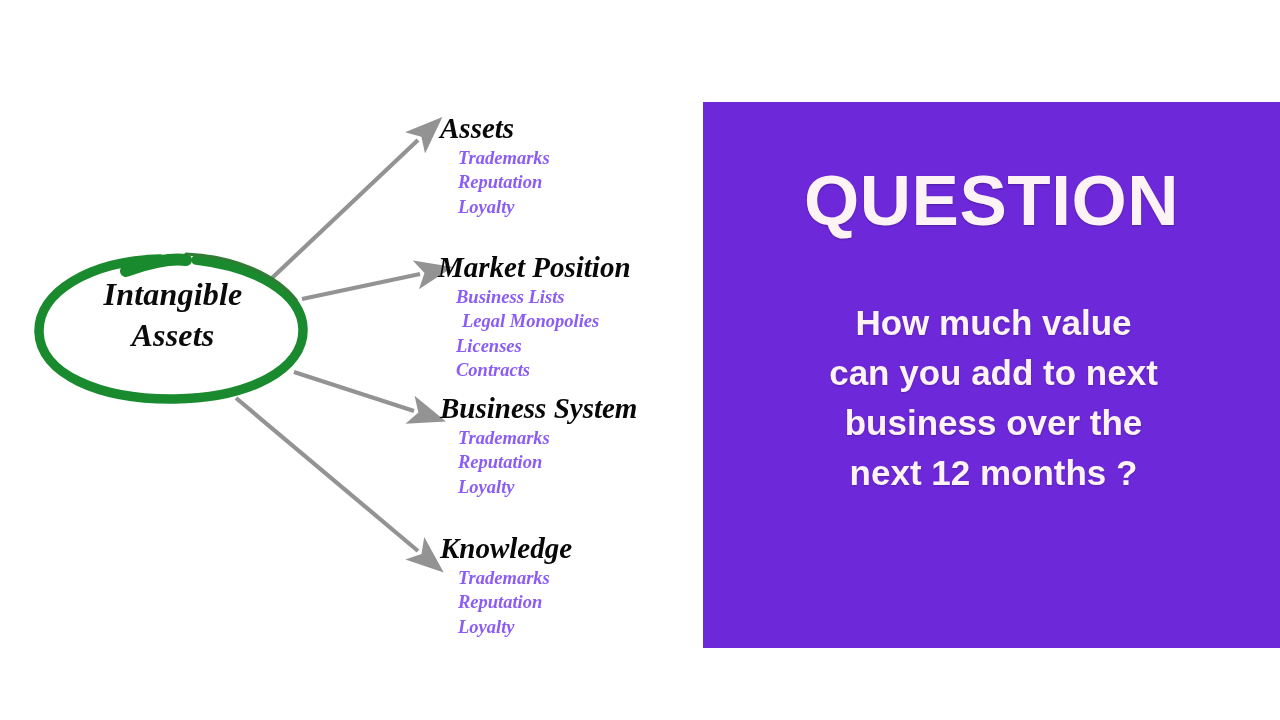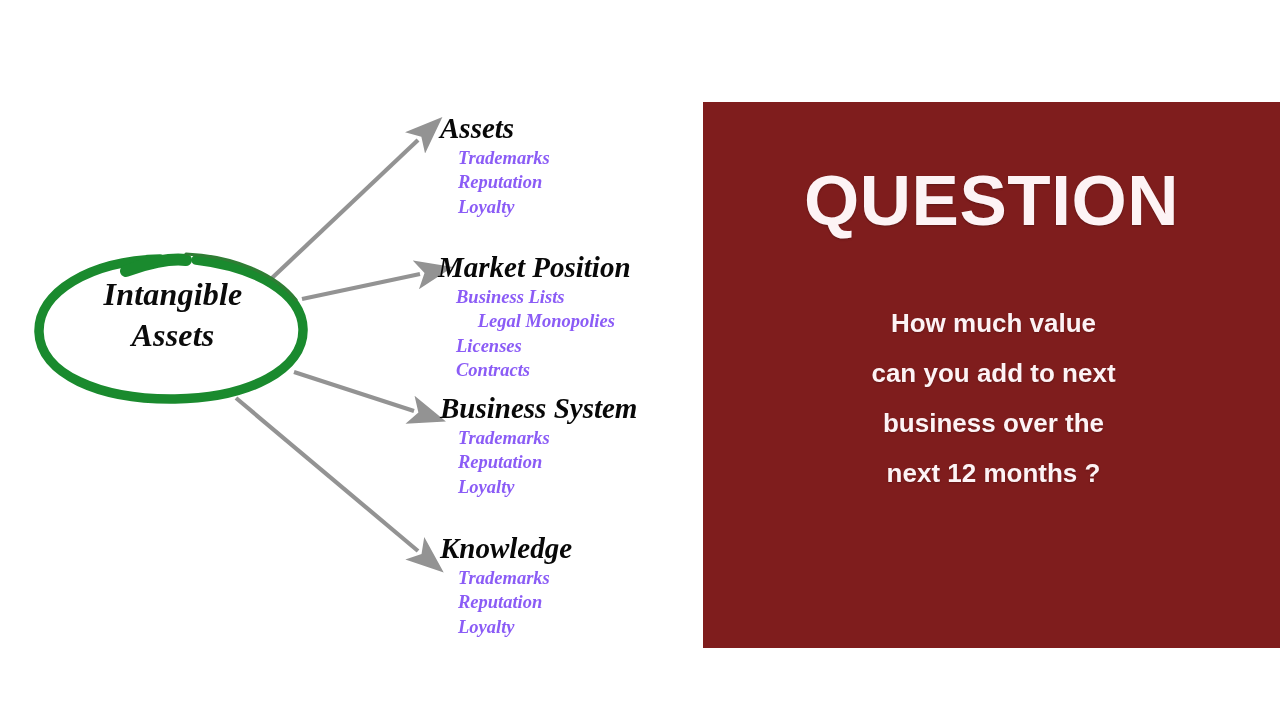--- a/index.html
+++ b/index.html
@@ -79,56 +79,56 @@
     margin: 1px 0 0 0;
     padding: 0 0 0 18px;
   }
   .branch-items li {
     font-style: italic;
     font-weight: bold;
     font-size: 18.5px;
     line-height: 24.4px;
     color: #8b5cf6;
   }
-  .branch-items li.indented { padding-left: 6px; text-align: center; }
+  .branch-items li.indented { padding-left: 6px; }
 
   #branch-brand          { left: 440px; top: 112px; }
   #branch-market         { left: 438px; top: 251px; }
   #branch-business       { left: 440px; top: 392px; }
   #branch-knowledge      { left: 440px; top: 532px; }
 
   
   #question-panel {
     position: absolute;
     left: 703px;
     top: 102px;
     width: 577px;
     height: 546px;
-    background: #7f1d1d;
+    background: #6d28d9;
     color: #fdf3f5;
     font-family: "Liberation Sans", "DejaVu Sans", sans-serif;
     text-align: center;
     overflow: hidden;
   }
   #question-heading {
     margin: 0;
     position: absolute;
     left: 0; right: 0;
     top: 58px;
     font-size: 71px;
     font-weight: bold;
     letter-spacing: 0.5px;
     line-height: 82px;
     text-shadow: 0 1px 2px rgba(0,0,0,0.25);
   }
   #question-body {
     position: absolute;
     left: 4px; right: 0;
     top: 196px;
-    font-size: 26px;
+    font-size: 35px;
     font-weight: bold;
     line-height: 50px;
     padding: 0 26px;
     text-shadow: 0 1px 2px rgba(0,0,0,0.22);
   }
   #question-body .ln { display: block; }
 </style>
 </head>
 <body>
 

